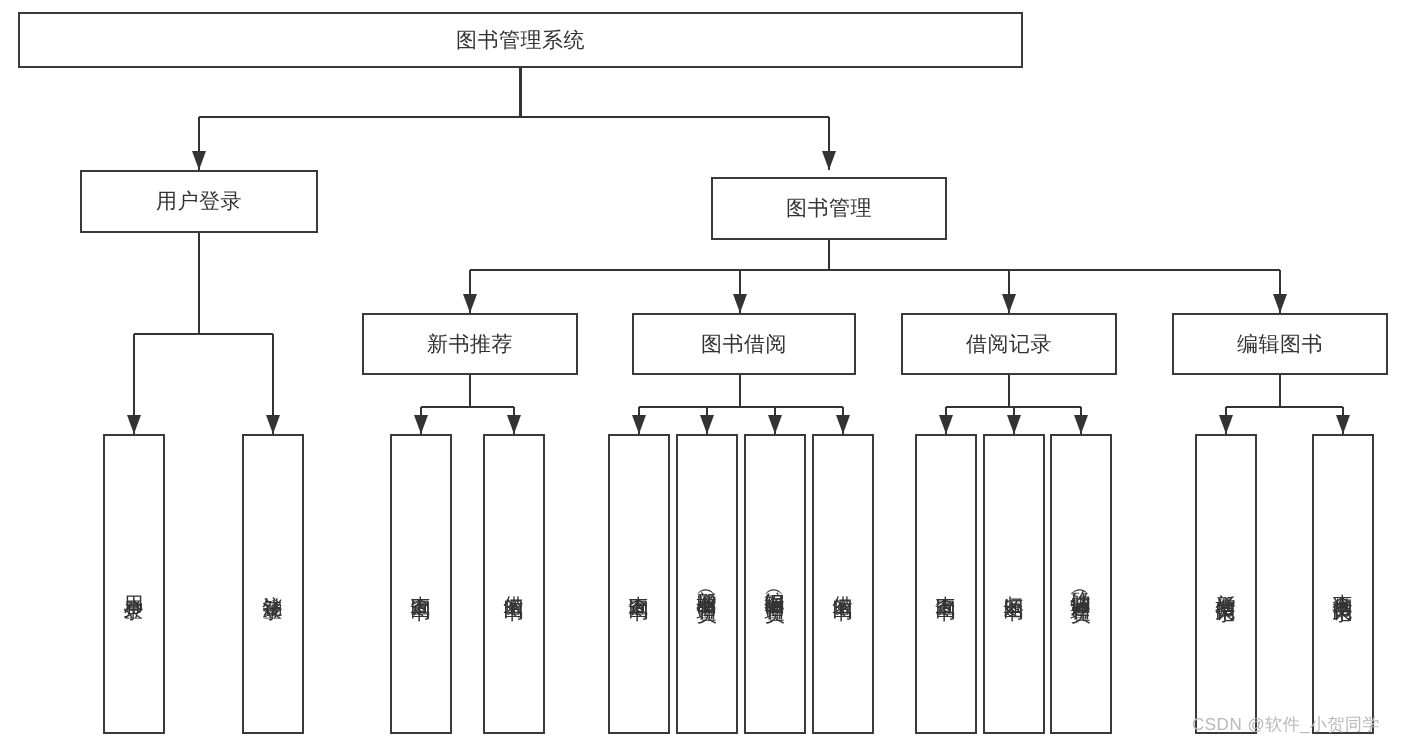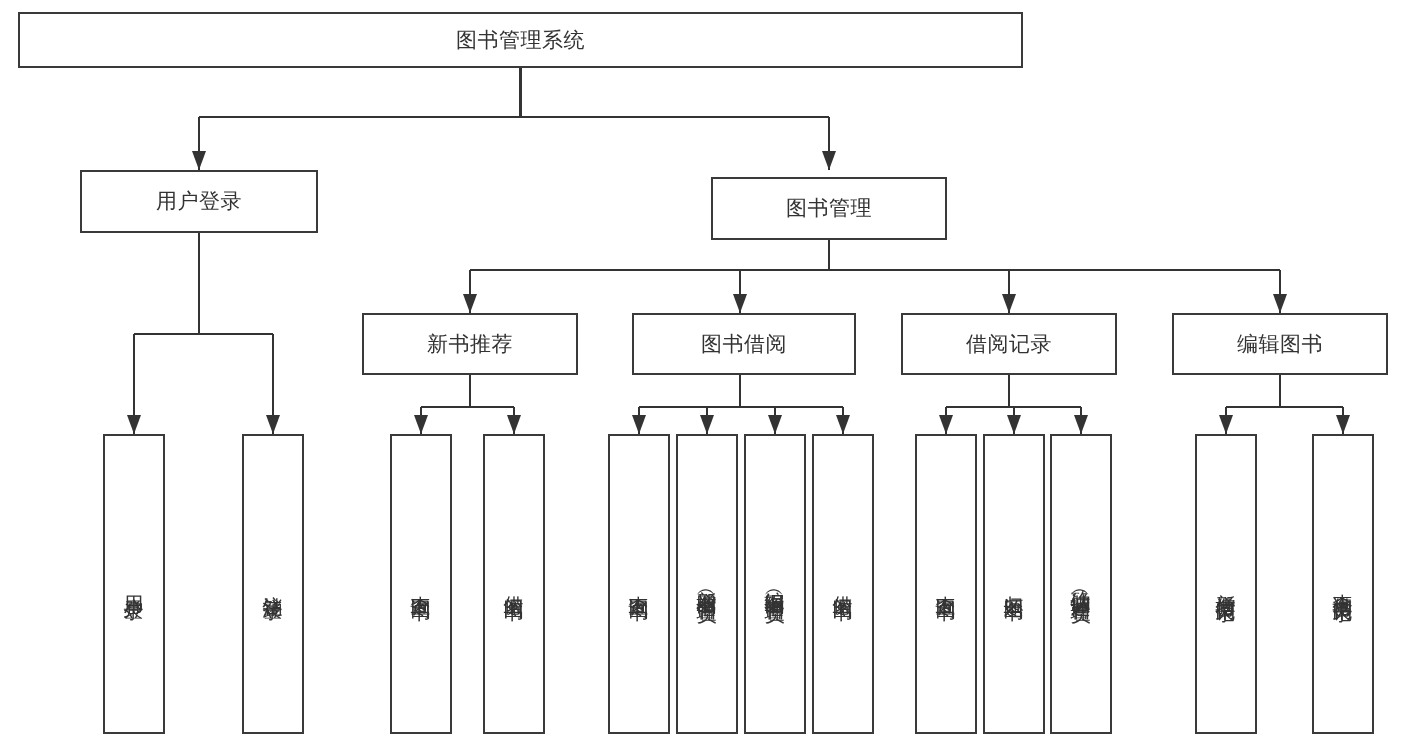--- a/index.html
+++ b/index.html
@@ -172,13 +172,14 @@
       <div class="node vertical" style="left: 1050px; top: 434px; width: 62px; height: 300px; border-color: rgb(58, 58, 58); background: rgb(255, 255, 255); color: rgb(51, 51, 51);">
         <span class="label">确认归还（管理员）</span>
       </div>
       <div class="node vertical" style="left: 1195px; top: 434px; width: 62px; height: 300px; border-color: rgb(58, 58, 58); background: rgb(255, 255, 255); color: rgb(51, 51, 51);">
         <span class="label">新增借阅记录</span>
       </div>
       <div class="node vertical" style="left: 1312px; top: 434px; width: 62px; height: 300px; border-color: rgb(58, 58, 58); background: rgb(255, 255, 255); color: rgb(51, 51, 51);">
         <span class="label">查询借阅记录</span>
       </div>
     </div>
+  <div id="watermark">CSDN @软件_小贺同学</div>
 </div>
 
 </body></html>

